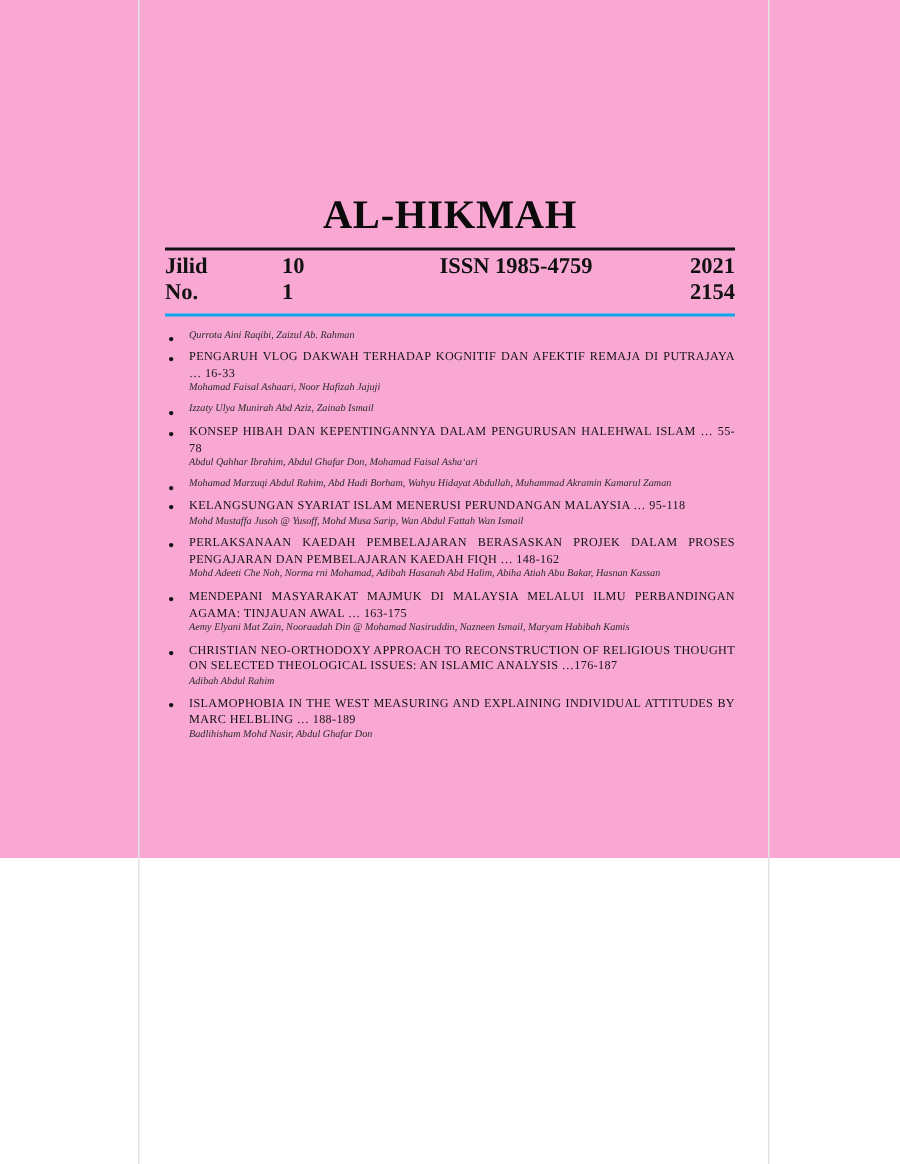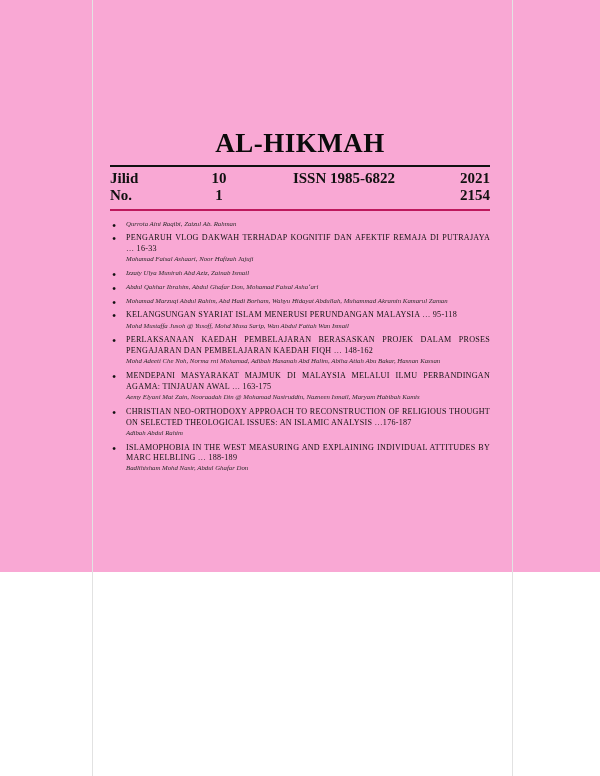--- a/index.html
+++ b/index.html
@@ -45,33 +45,33 @@
     font-size: 27px;
     font-weight: bold;
     letter-spacing: 0.5px;
     font-family: "Liberation Serif", serif;
     margin: 0 0 6px 0;
     color: #0b0b0b;
   }
 
   .masthead {
     border-top: 2px solid #111;
-    border-bottom: 2px solid #be185d;
+    border-bottom: 2px solid #0ea5e9;
     padding: 3px 0 4px 0;
     margin-bottom: 9px;
   }
   .masthead-row {
     display: flex;
     align-items: baseline;
     font-weight: bold;
     font-size: 15px;
     line-height: 1.15;
   }
   .m-vol { width: 78px; }
-  .m-num { width: 62px; text-align: center; }
+  .m-num { width: 62px; text-align: left; }
   .m-issn { flex: 1; text-align: center; }
   .m-year { width: 52px; text-align: right; }
 
   ul.toc {
     list-style: none;
     margin: 0;
     padding: 0;
   }
   ul.toc > li {
     position: relative;
@@ -114,21 +114,21 @@
   <div class="scan-line right"></div>
 
   <div class="content">
 
     <h1 class="journal-title">AL-HIKMAH</h1>
 
     <div class="masthead">
       <div class="masthead-row">
         <span class="m-vol">Jilid</span>
         <span class="m-num">10</span>
-        <span class="m-issn">ISSN 1985-6822</span>
+        <span class="m-issn">ISSN 1985-4759</span>
         <span class="m-year">2021</span>
       </div>
       <div class="masthead-row">
         <span class="m-vol">No.</span>
         <span class="m-num">1</span>
         <span class="m-issn"></span>
         <span class="m-year">2154</span>
       </div>
     </div>
 
@@ -137,20 +137,21 @@
         <span class="art-authors">Qurrota Aini Raqibi, Zaizul Ab. Rahman</span>
       </li>
       <li>
         <span class="art-title">PENGARUH VLOG DAKWAH TERHADAP KOGNITIF DAN AFEKTIF REMAJA DI PUTRAJAYA … 16-33</span>
         <span class="art-authors">Mohamad Faisal Ashaari, Noor Hafizah Jajuji</span>
       </li>
       <li>
         <span class="art-authors">Izzaty Ulya Munirah Abd Aziz, Zainab Ismail</span>
       </li>
       <li>
+        <span class="art-title">KONSEP HIBAH DAN KEPENTINGANNYA DALAM PENGURUSAN HALEHWAL ISLAM … 55-78</span>
         <span class="art-authors">Abdul Qahhar Ibrahim, Abdul Ghafar Don, Mohamad Faisal Asha‘ari</span>
       </li>
       <li>
         <span class="art-authors">Mohamad Marzuqi Abdul Rahim, Abd Hadi Borham, Wahyu Hidayat Abdullah, Muhammad Akramin Kamarul Zaman</span>
       </li>
       <li>
         <span class="art-title">KELANGSUNGAN SYARIAT ISLAM MENERUSI PERUNDANGAN MALAYSIA … 95-118</span>
         <span class="art-authors">Mohd Mustaffa Jusoh @ Yusoff, Mohd Musa Sarip, Wan Abdul Fattah Wan Ismail</span>
       </li>
       <li>

